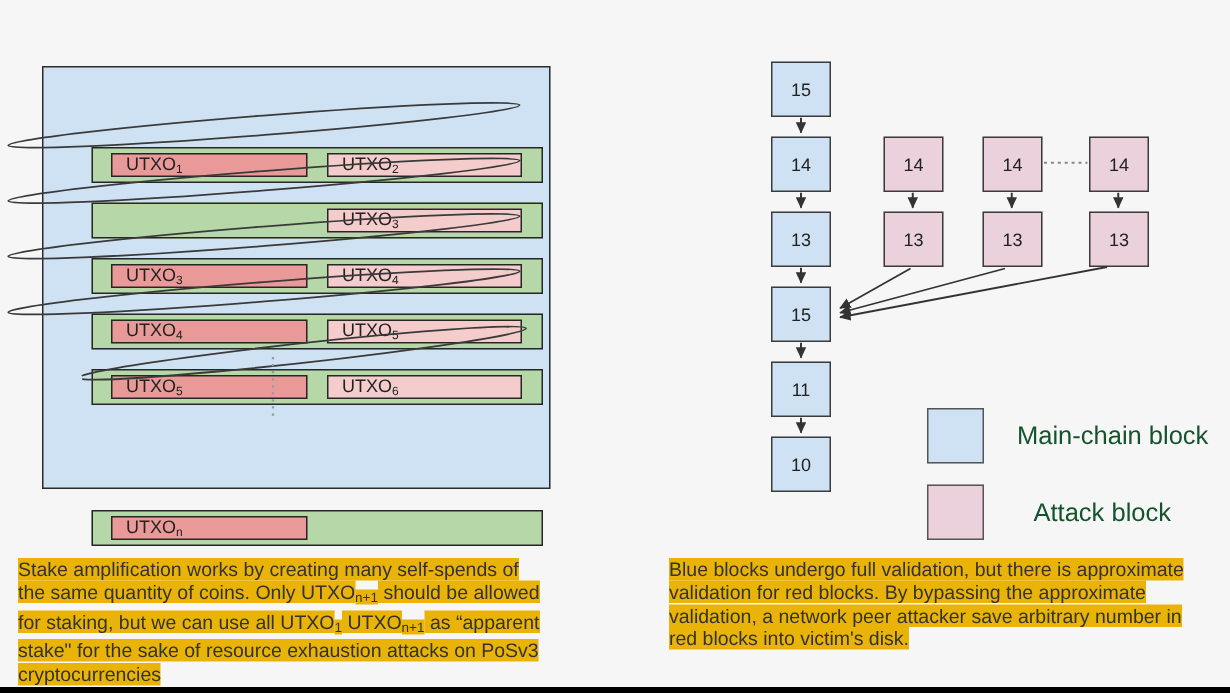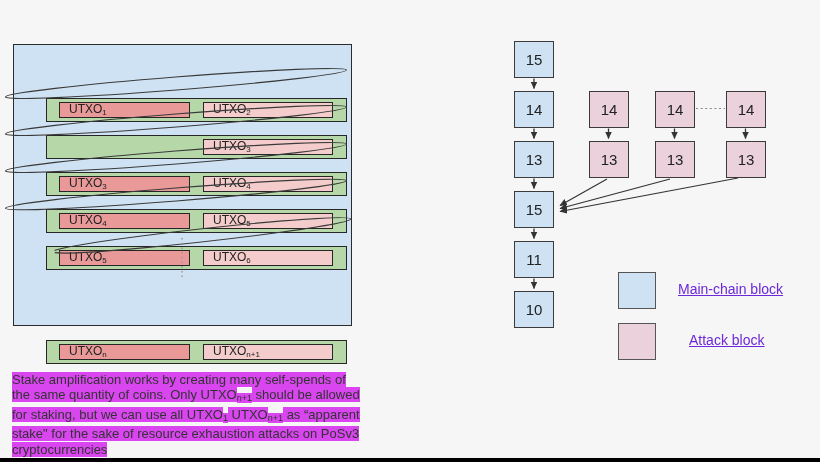--- a/index.html
+++ b/index.html
@@ -7,21 +7,21 @@
     width:820px; height:462px;
     font-family:"Liberation Sans", sans-serif;
     background:#f5f6f5;
     position:relative;
     overflow:hidden;
   }
   #canvas { position:absolute; left:0; top:0; width:820px; height:462px; }
 
   
   .blue-container {
-    position:absolute; left:13px; top:44px; width:339px; height:282px;
+    position:absolute; left:28px; top:44px; width:339px; height:282px;
     background:#cfe2f3; border:1.4px solid #2b2b2b; box-sizing:border-box;
   }
   .lrow {
     position:absolute; left:32px; width:301px; height:24px;
     background:#b6d7a8; border:1.3px solid #262626; box-sizing:border-box;
   }
   .r1{top:53px;} .r2{top:90px;} .r3{top:127px;} .r4{top:164px;} .r5{top:201px;} .r6{top:295px;}
   .utxo-box {
     position:absolute; top:3px; height:16px;
     border:1.2px solid #262626; box-sizing:border-box;
@@ -30,50 +30,50 @@
   }
   .utxo-in  { left:12px;  width:131px; background:#ea9999; }
   .utxo-out { left:156px; width:130px; background:#f4cccc; }
   .utxo-box sub { font-size:8px; vertical-align:-2px; letter-spacing:0; }
 
   
   .block {
     position:absolute; width:40px; height:37px;
     border:1.3px solid #3b3b3b; box-sizing:border-box;
     display:flex; align-items:center; justify-content:center;
-    font-size:15px; color:#222;
+    font-size:12px; color:#222;
   }
   .mainblk { background:#cfe2f3; left:514px; }
   .b15{top:41px;} .b14{top:91px;} .b13{top:141px;} .b12{top:191px;} .b11{top:241px;} .b10{top:291px;text-align:right;}
   .atkblk { background:#ead1dc; }
   .c1{left:589px;} .c2{left:655px;} .c3{left:726px;}
   .row14{top:91px;} .row13{top:141px;}
 
   
   .swatch {
     position:absolute; left:618px; width:38px; height:37px;
     border:1.3px solid #555; box-sizing:border-box;
   }
   .sw-main{ top:272px; background:#cfe2f3; }
   .sw-atk { top:323px; background:#ead1dc; }
   .legend-label {
-    position:absolute; font-size:14px; color:#6d28d9; white-space:nowrap;text-decoration:underline;
+    position:absolute; font-size:17px; color:#14532d; white-space:nowrap;
   }
   .ll-main{ left:678px; top:281px; }
   .ll-atk { left:689px; top:332px; }
 
   
   .caption {
     position:absolute; top:372px; margin:0;
     font-size:13px; line-height:15.4px; color:#333;
   }
   .cap-left  { left:12px;  width:352px; }
   .cap-right { left:446px; width:348px; }
   .caption span, .caption sub {
-    background:#d946ef;
+    background:#eab308;
     -webkit-box-decoration-break:clone; box-decoration-break:clone;
   }
   .caption sub { font-size:9px; vertical-align:-2px; }
 
   
   #overlay { position:absolute; left:0; top:0; pointer-events:none; }
   .bottom-bar {
     position:absolute; left:0; bottom:0; width:820px; height:4px; background:#000;
   }
 </style>
@@ -97,21 +97,20 @@
     <div class="lrow r4">
       <div class="utxo-box utxo-in"><span>UTXO</span><sub>4</sub></div>
       <div class="utxo-box utxo-out"><span>UTXO</span><sub>5</sub></div>
     </div>
     <div class="lrow r5">
       <div class="utxo-box utxo-in"><span>UTXO</span><sub>5</sub></div>
       <div class="utxo-box utxo-out"><span>UTXO</span><sub>6</sub></div>
     </div>
     <div class="lrow r6">
       <div class="utxo-box utxo-in"><span>UTXO</span><sub>n</sub></div>
-      <div class="utxo-box utxo-out"><span>UTXO</span><sub>n+1</sub></div>
     </div>
   </div>
 
   <div class="block mainblk b15">15</div>
   <div class="block mainblk b14">14</div>
   <div class="block mainblk b13">13</div>
   <div class="block mainblk b12">15</div>
   <div class="block mainblk b11">11</div>
   <div class="block mainblk b10">10</div>
 
@@ -122,20 +121,21 @@
   <div class="block atkblk c3 row14">14</div>
   <div class="block atkblk c3 row13">13</div>
 
   <div class="swatch sw-main"></div>
   <div class="legend-label ll-main">Main-chain block</div>
   <div class="swatch sw-atk"></div>
   <div class="legend-label ll-atk">Attack block</div>
 
   <p class="caption cap-left"><span>Stake amplification works by creating many self-spends of the same quantity of coins. Only UTXO</span><sub>n+1</sub><span> should be allowed for staking, but we can use all UTXO</span><sub>1</sub><span> UTXO</span><sub>n+1</sub><span> as “apparent stake" for the sake of resource exhaustion attacks on PoSv3 cryptocurrencies</span></p>
 
+  <p class="caption cap-right"><span>Blue blocks undergo full validation, but there is approximate validation for red blocks. By bypassing the approximate validation, a network peer attacker save arbitrary number in red blocks into victim's disk.</span></p>
 
   <svg id="overlay" width="820" height="462" viewBox="0 0 820 462">
     <defs>
       <marker id="ah" markerUnits="userSpaceOnUse" markerWidth="9" markerHeight="8" refX="7" refY="3.5" orient="auto">
         <path d="M0 0 L7.5 3.5 L0 7 Z" fill="#333"></path>
       </marker>
     </defs>
 
     <g stroke="#3a3a3a" stroke-width="1.2" fill="none">
       <ellipse cx="176" cy="83.5" rx="171" ry="6.5" transform="rotate(-4.5 176 83.5)"></ellipse>

